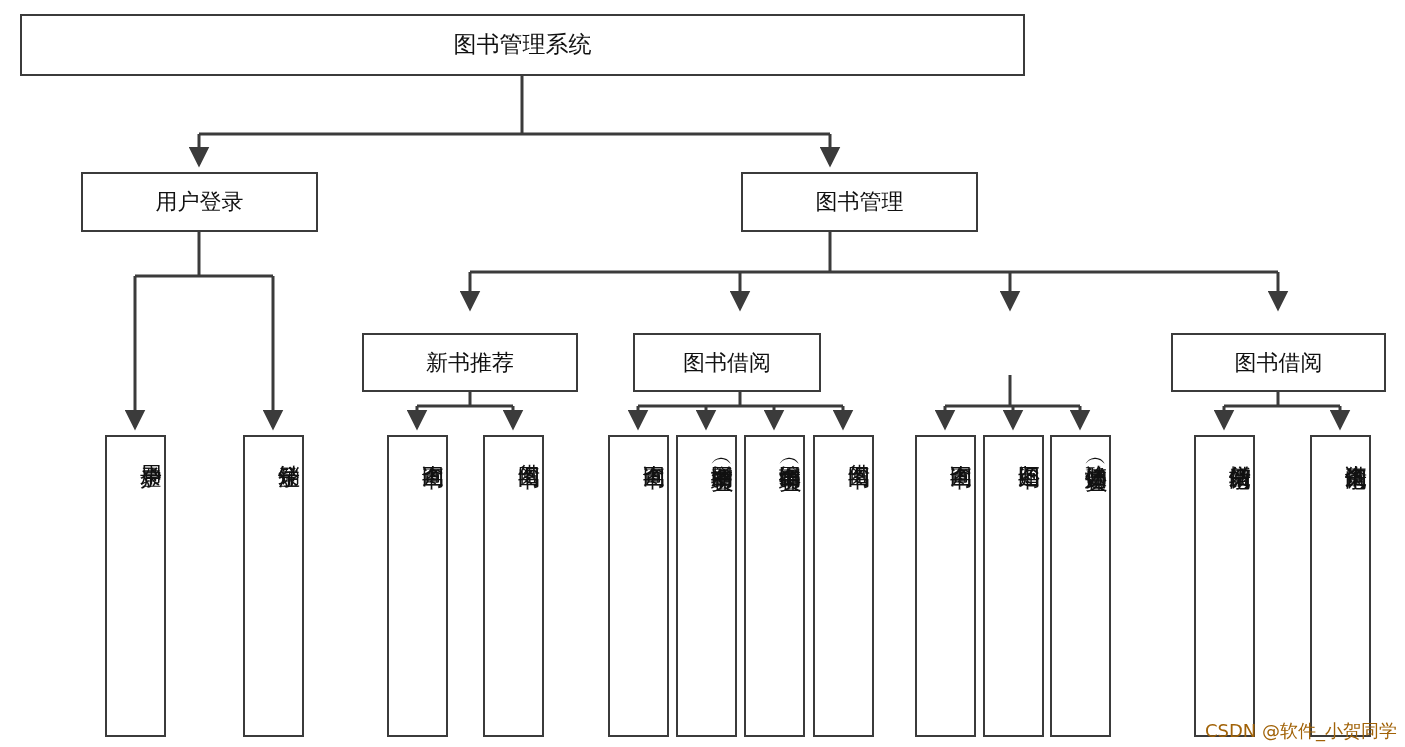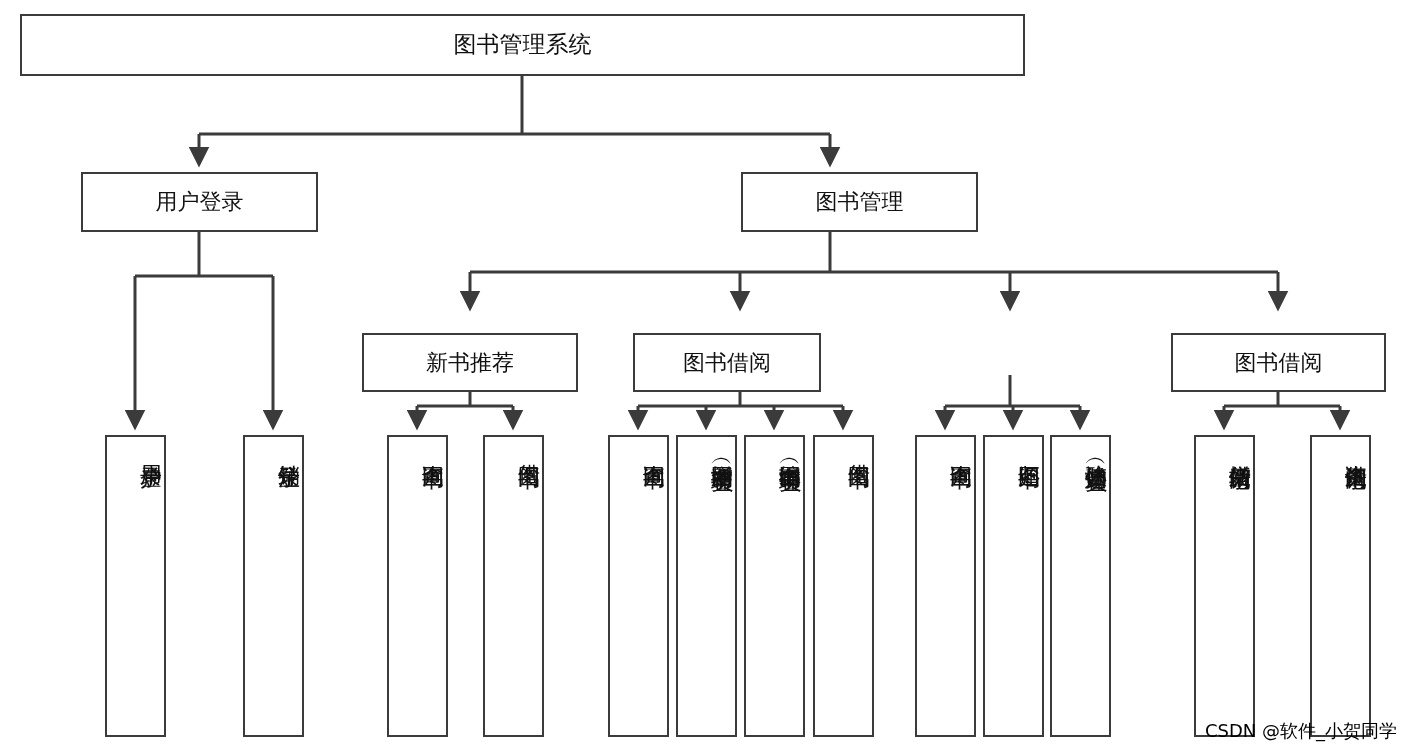--- a/index.html
+++ b/index.html
@@ -65,21 +65,21 @@
     writing-mode: vertical-rl;
     text-orientation: upright;
     display: block;
     width: 100%;
   }
   .watermark {
     position: absolute;
     right: 8px;
     bottom: 4px;
     font-size: 18px;
-    color: #000000;
+    color: #a16207;
     z-index: 5;
     white-space: nowrap;
     font-family: "DejaVu Sans", "Liberation Sans", sans-serif;
   }
 </style>
 </head>
 <body>
 
 <div id="canvas">
 

